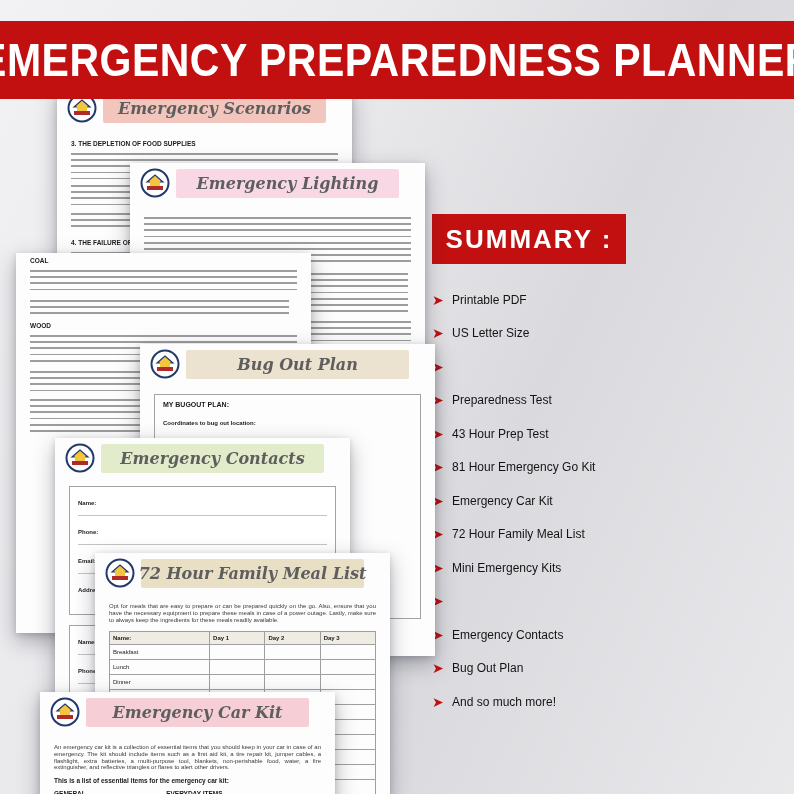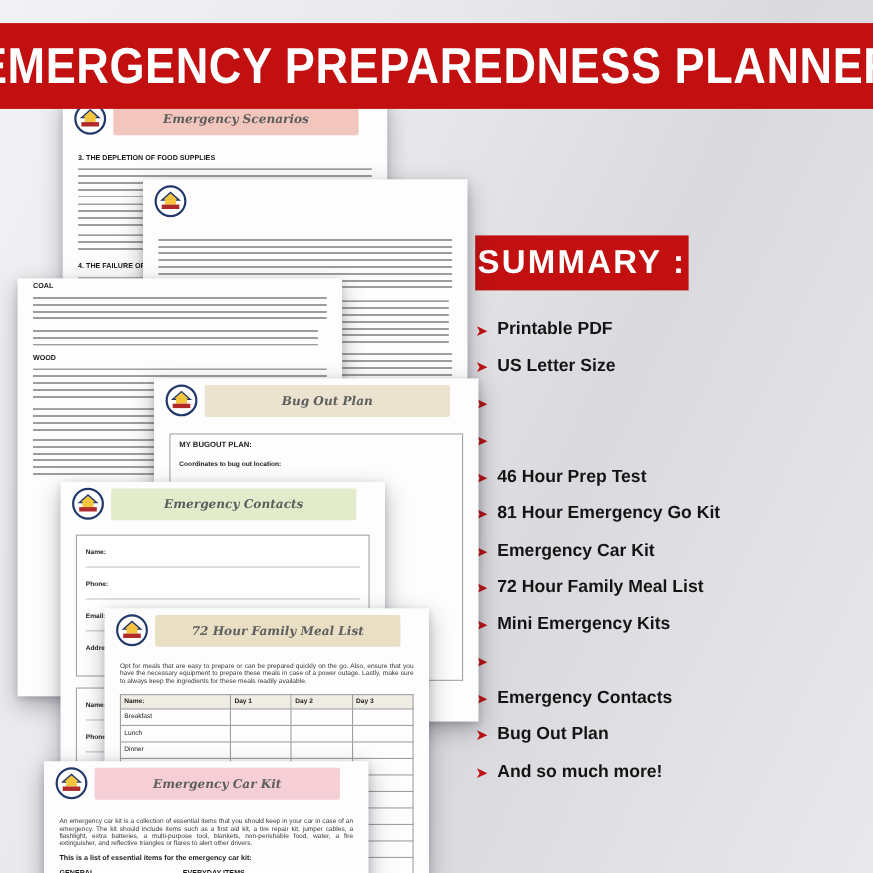--- a/index.html
+++ b/index.html
@@ -29,21 +29,21 @@
   .band{position:absolute;left:46px;right:26px;top:6px;height:29px;border-radius:2px;
     display:flex;align-items:center;justify-content:center;}
   .band-scenarios{background:#f2c6bc;}
   .band-lighting{background:#f8d8e4;}
   .band-heating{background:#f7f0c9;}
   .band-bugout{background:#ebe2cf;}
   .band-contacts{background:#e3ecca;}
   .band-meal{background:#e8dfc5;}
   .band-carkit{background:#f5ced6;}
   .ptitle{font-family:"DejaVu Serif",serif;font-style:italic;font-weight:600;
-    font-size:11px;color:#5e5e5e;white-space:nowrap;}
+    font-size:16px;color:#5e5e5e;white-space:nowrap;}
 
   .page-body{padding:0 14px;}
   .h6{font-size:6.5px;font-weight:bold;color:#1a1a1a;margin:8px 0 4px;}
   .greek{background-image:repeating-linear-gradient(to bottom,#9d9d9d 0,#9d9d9d 1.8px,transparent 1.8px,transparent 6.2px);
     margin-top:6px;}
   .para{font-size:6px;line-height:6.8px;color:#3a3a3a;text-align:justify;margin-top:6px;}
 
   
   .bo-box{border:1px solid #a3a3a3;margin-top:6px;height:225px;padding:6px 8px;box-sizing:border-box;}
   .bo-title{font-size:7px;font-weight:bold;color:#1a1a1a;}
@@ -69,26 +69,26 @@
   
   .kit-head{font-size:6.5px;font-weight:bold;color:#1a1a1a;margin-top:6px;}
   .kit-cols{display:flex;margin-top:6px;}
   .kit-col1{width:42%;}
   .kit-col2{width:58%;}
   .kit-h{font-size:6.5px;font-weight:bold;color:#1a1a1a;margin-bottom:5px;}
 
   
   .summary-box{position:absolute;left:432px;top:214px;width:194px;height:50px;background:#c21010;
     display:flex;align-items:center;justify-content:center;z-index:5;}
-  .summary-box span{color:#fff;font-weight:bold;font-size:30px;letter-spacing:2px;white-space:nowrap;}
+  .summary-box span{color:#fff;font-weight:bold;font-size:26px;letter-spacing:2px;white-space:nowrap;}
   .summary-list{position:absolute;left:432px;top:283px;width:350px;z-index:5;
     list-style:none;margin:0;padding:0;}
   .summary-list li{height:33.5px;display:flex;align-items:center;}
   .bullet{color:#c21010;font-size:14px;width:20px;flex:0 0 auto;}
-  .item-label{font-size:16px;color:#141414;font-weight:700;white-space:nowrap;}
+  .item-label{font-size:12px;color:#141414;font-weight:400;white-space:nowrap;}
 </style>
 </head>
 <body>
 
 <div class="canvas">
 
   <div class="banner">
     <h1>EMERGENCY PREPAREDNESS PLANNER</h1>
   </div>
 
@@ -116,20 +116,23 @@
   </div>
 
   <div class="page p2">
     <div class="page-header">
       <svg class="logo" viewBox="0 0 30 30">
           <circle cx="15" cy="15" r="13.5" fill="#fff" stroke="#22386b" stroke-width="2"></circle>
           <path d="M7 14 L15 7 L23 14 Z" fill="#f5c53d" stroke="#22386b" stroke-width="1.2"></path>
           <rect x="10" y="13" width="10" height="5" fill="#f5c53d"></rect>
           <rect x="7" y="18" width="16" height="4" fill="#b02a2a"></rect>
         </svg>
+      <div class="band band-lighting">
+        <span class="ptitle">Emergency Lighting</span>
+      </div>
     </div>
     <div class="page-body">
       <div class="greek" style="height:48px;margin-top:10px"></div>
       <div class="greek" style="height:40px;margin-top:8px;width:99%"></div>
       <div class="greek" style="height:34px;margin-top:8px"></div>
       <div class="greek" style="height:30px"></div>
     </div>
   </div>
 
   <div class="page p3">
@@ -318,24 +321,25 @@
       </li>
     <li>
         <span class="bullet">➤</span>
         <span class="item-label">US Letter Size</span>
       </li>
     <li>
         <span class="bullet">➤</span>
       </li>
     <li>
         <span class="bullet">➤</span>
-      </li>
-    <li>
-        <span class="bullet">➤</span>
-        <span class="item-label">46 Hour Prep Test</span>
+        <span class="item-label">Preparedness Test</span>
+      </li>
+    <li>
+        <span class="bullet">➤</span>
+        <span class="item-label">43 Hour Prep Test</span>
       </li>
     <li>
         <span class="bullet">➤</span>
         <span class="item-label">81 Hour Emergency Go Kit</span>
       </li>
     <li>
         <span class="bullet">➤</span>
         <span class="item-label">Emergency Car Kit</span>
       </li>
     <li>

